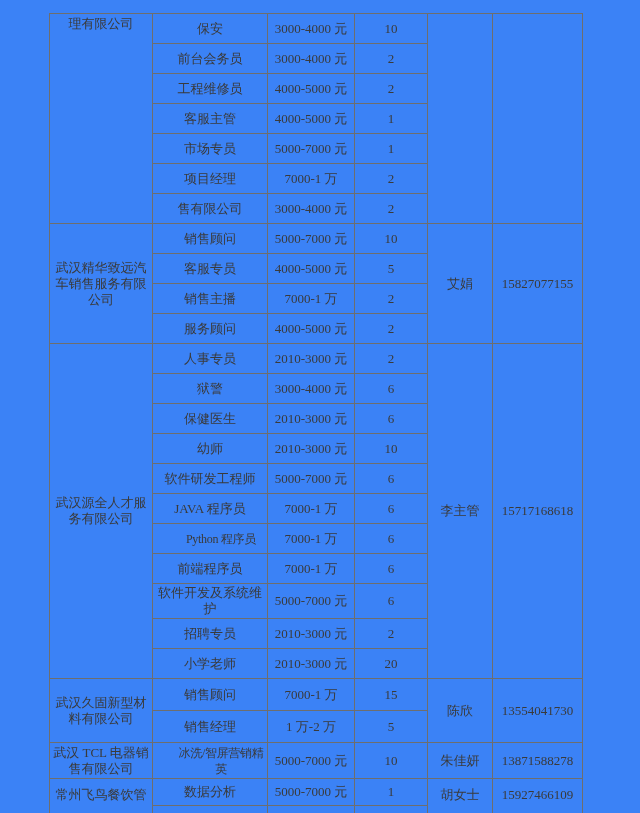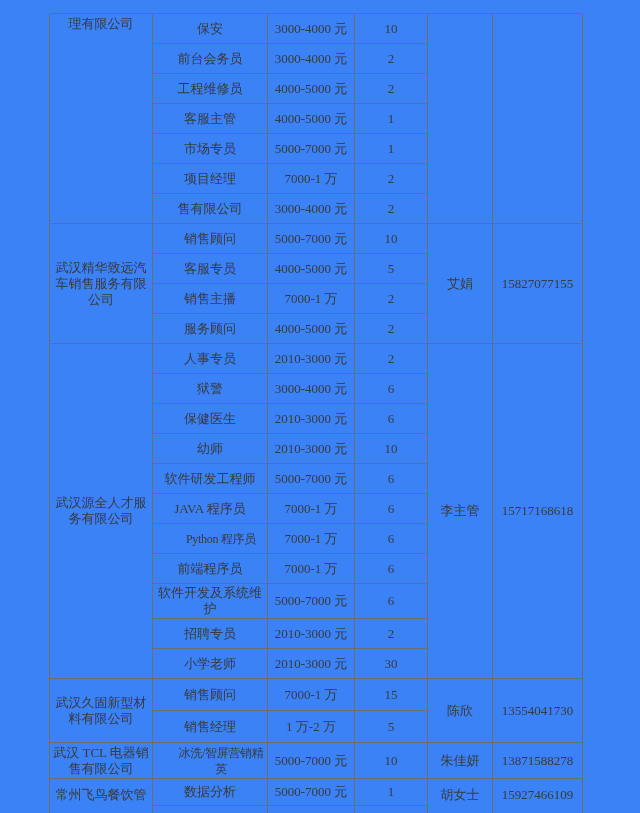--- a/index.html
+++ b/index.html
@@ -154,21 +154,21 @@
           <td>6</td>
         </tr>
         <tr style="height: 30px;">
           <td>招聘专员</td>
           <td>2010-3000 元</td>
           <td>2</td>
         </tr>
         <tr style="height: 30px;">
           <td>小学老师</td>
           <td>2010-3000 元</td>
-          <td>30</td>
+          <td>20</td>
         </tr>
         <tr style="height: 32px; margin-left: 48px;">
           <td rowspan="2">武汉久固新型材
 料有限公司</td>
           <td>销售顾问</td>
           <td>7000-1 万</td>
           <td>15</td>
           <td rowspan="2">陈欣</td>
           <td rowspan="2">13554041730</td>
         </tr>

